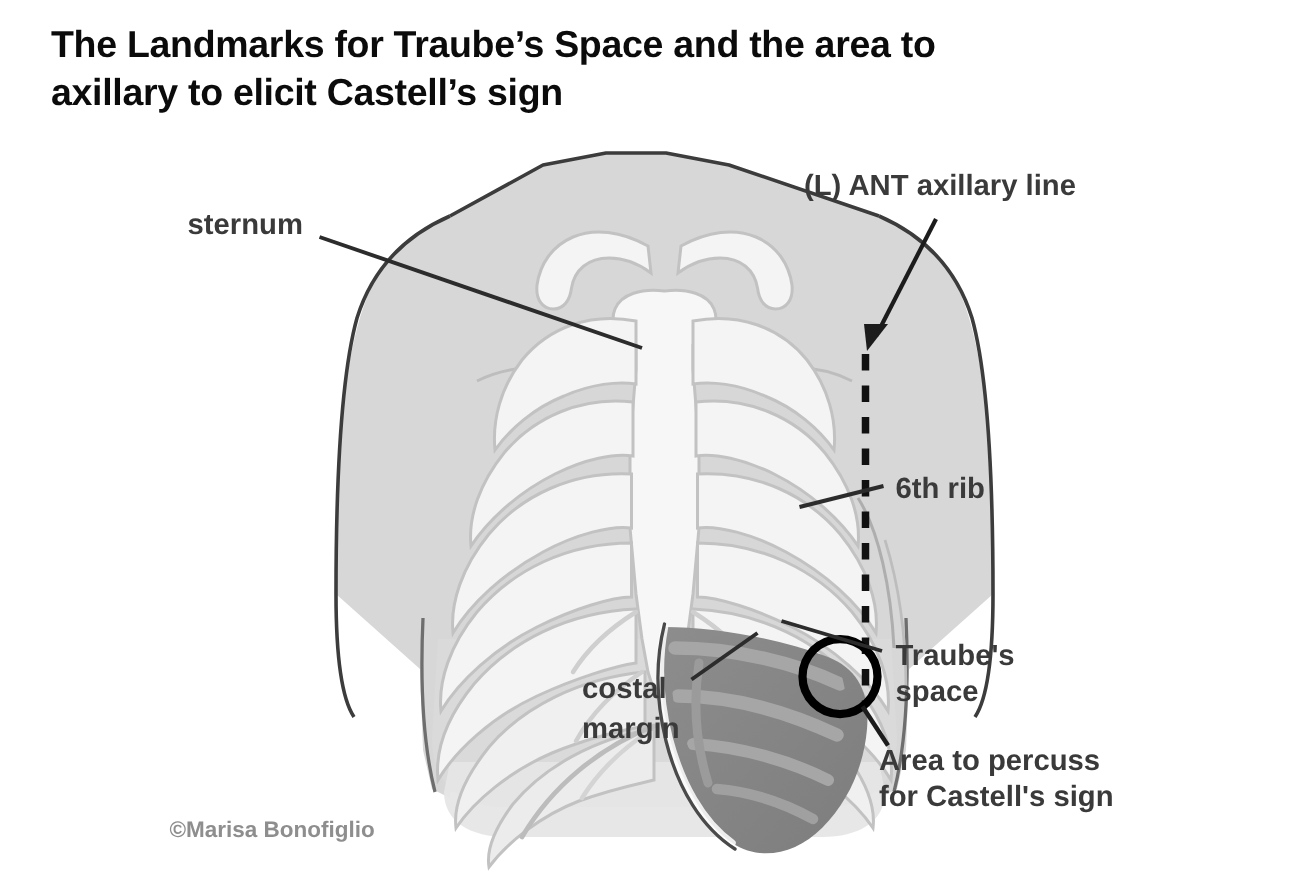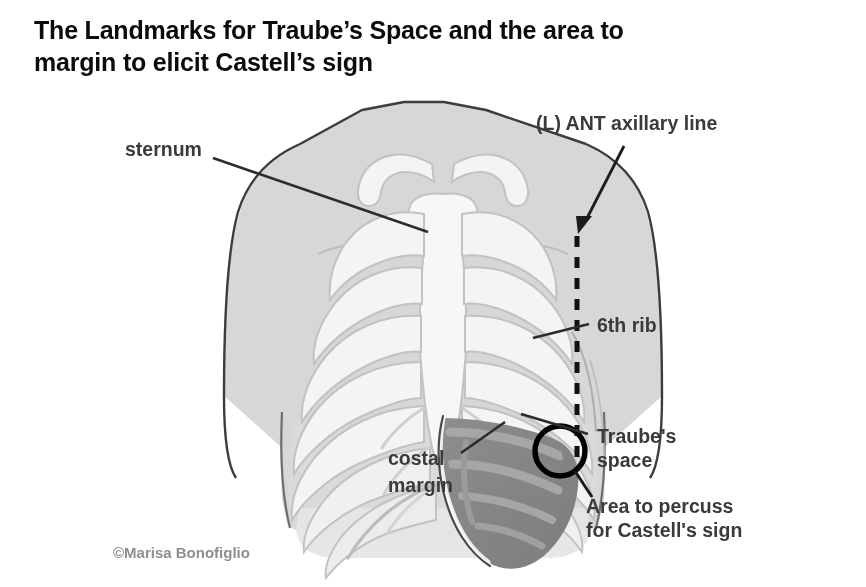--- a/index.html
+++ b/index.html
@@ -59,21 +59,21 @@
     fill: #8e8e8e;
   }
 </style>
 </head>
 <body>
 
 <div id="page">
 
   <div id="title">
     <div>The Landmarks for Traube’s Space and the area to</div>
-    <div>margin to elicit Castell’s sign</div>
+    <div>axillary to elicit Castell’s sign</div>
   </div>
 
   <div id="figure">
     <svg width="866" height="491" viewBox="0 0 866 491" xmlns="http://www.w3.org/2000/svg">
 
       <defs>
 
         <linearGradient id="torsoFade" x1="0" y1="0" x2="0" y2="1">
           <stop offset="0%" stop-color="#d7d7d7"></stop>
           <stop offset="80%" stop-color="#d9d9d9"></stop>

